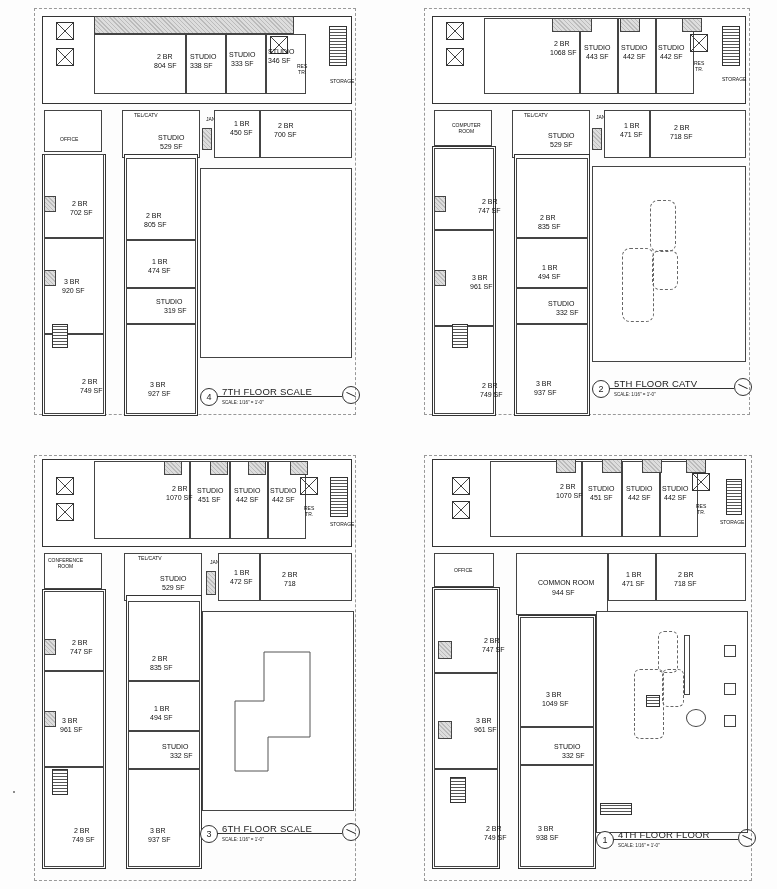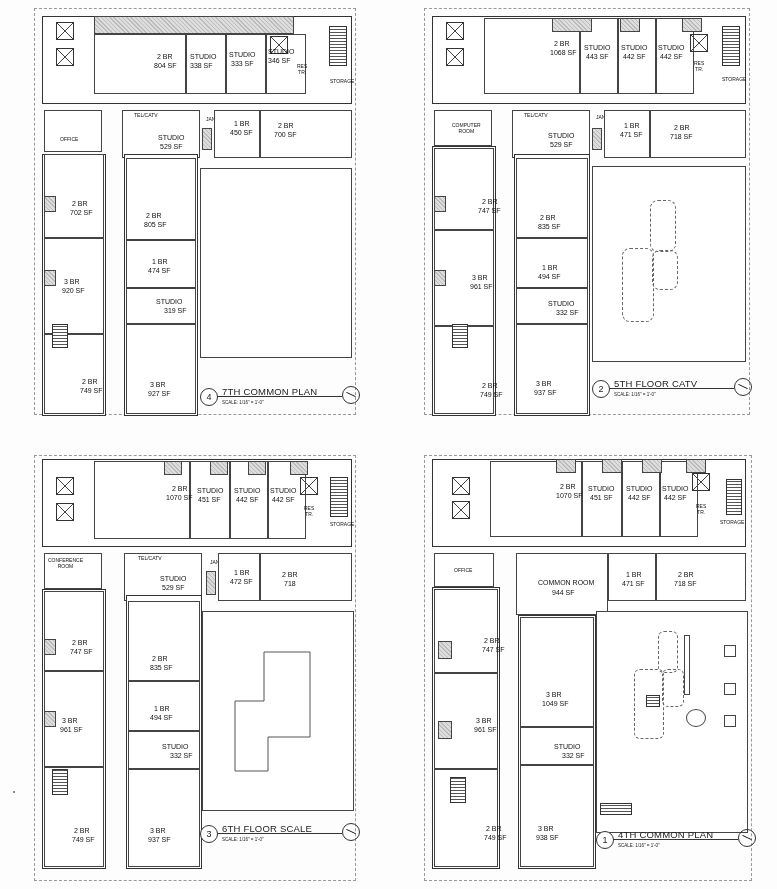--- a/index.html
+++ b/index.html
@@ -96,21 +96,21 @@
   <div class="lbl" style="left:114px; top:259px;">474 SF</div>
   <div class="lbl" style="left:122px; top:290px;">STUDIO</div>
   <div class="lbl" style="left:130px; top:299px;">319 SF</div>
   <div class="lbl" style="left:116px; top:373px;">3 BR</div>
   <div class="lbl" style="left:114px; top:382px;">927 SF</div>
 
   <div class="court" style="left:166px; top:160px; width:152px; height:190px;"></div>
   <div class="title" style="left:166px; top:380px;">
     <div class="num">4</div>
     <div class="line"></div>
-    <div class="name">7TH COMMON PLAN</div>
+    <div class="name">7TH FLOOR SCALE</div>
     <div class="scale">SCALE: 1/16" = 1'-0"</div>
     <div class="north"></div>
   </div>
 </div>
 
 <div class="panel" style="left:424px; top:8px;">
   <div class="outer" style="left:0; top:0; width:324px; height:405px; border-style:dashed; border-color:#999;"></div>
   <div class="wall" style="left:8px; top:8px; width:314px; height:88px;"></div>
   <div class="elev" style="left:22px; top:14px;"></div>
   <div class="elev" style="left:22px; top:40px;"></div>
@@ -335,19 +335,19 @@
   <div class="stair" style="left:222px; top:240px; width:14px; height:12px;"></div>
   <div class="room" style="left:260px; top:180px; width:6px; height:60px;"></div>
   <div class="room" style="left:300px; top:190px; width:12px; height:12px;"></div>
   <div class="room" style="left:300px; top:228px; width:12px; height:12px;"></div>
   <div class="room" style="left:300px; top:260px; width:12px; height:12px;"></div>
   <div class="room" style="left:262px; top:254px; width:20px; height:18px; border-radius:50%;"></div>
   <div class="stair" style="left:176px; top:348px; width:32px; height:12px;"></div>
   <div class="title" style="left:172px; top:376px;">
     <div class="num">1</div>
     <div class="line"></div>
-    <div class="name">4TH COMMON PLAN</div>
+    <div class="name">4TH FLOOR FLOOR</div>
     <div class="scale">SCALE: 1/16" = 1'-0"</div>
     <div class="north"></div>
   </div>
 </div>
 
 <div class="smudge"></div>
 
 </body></html>

